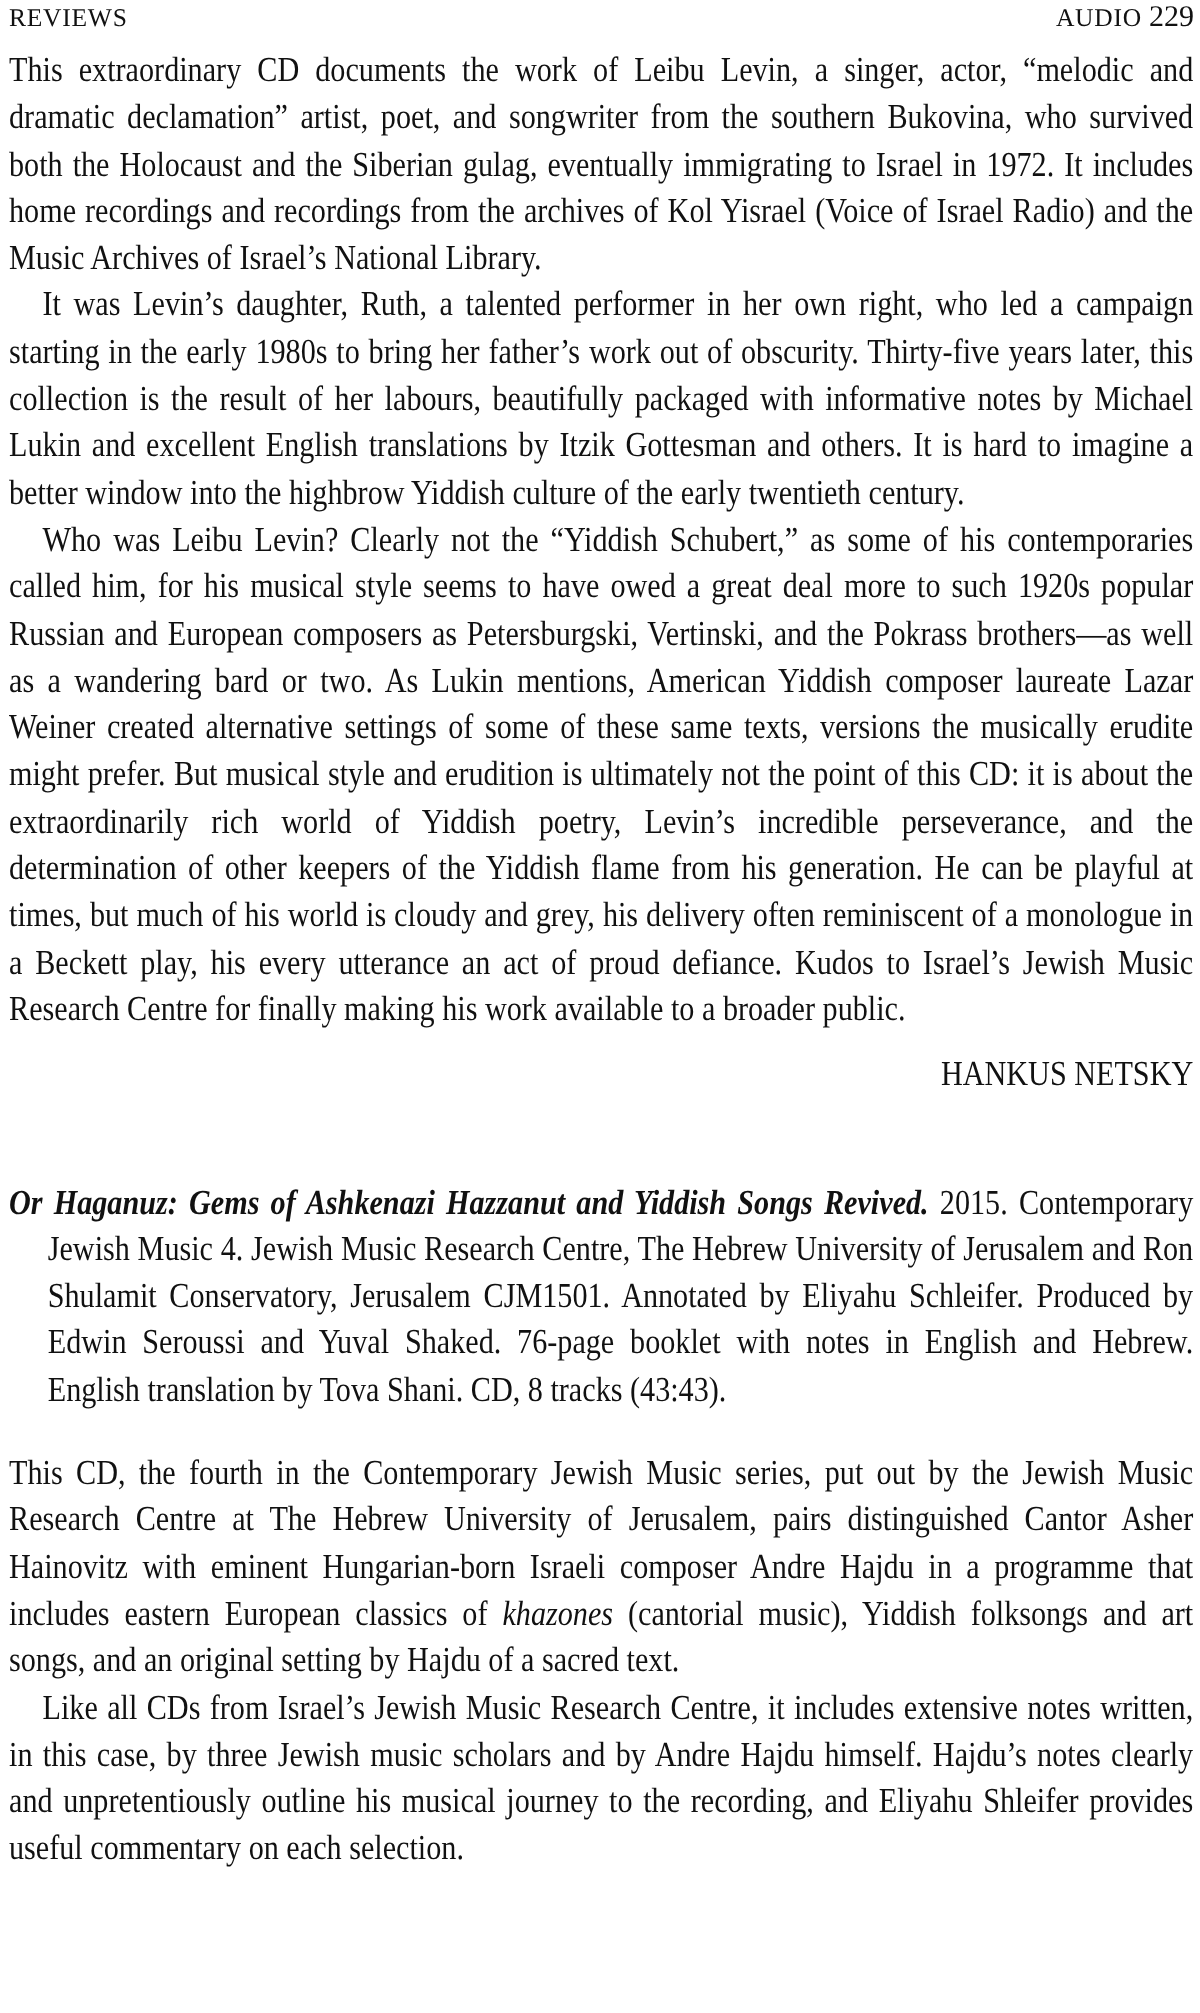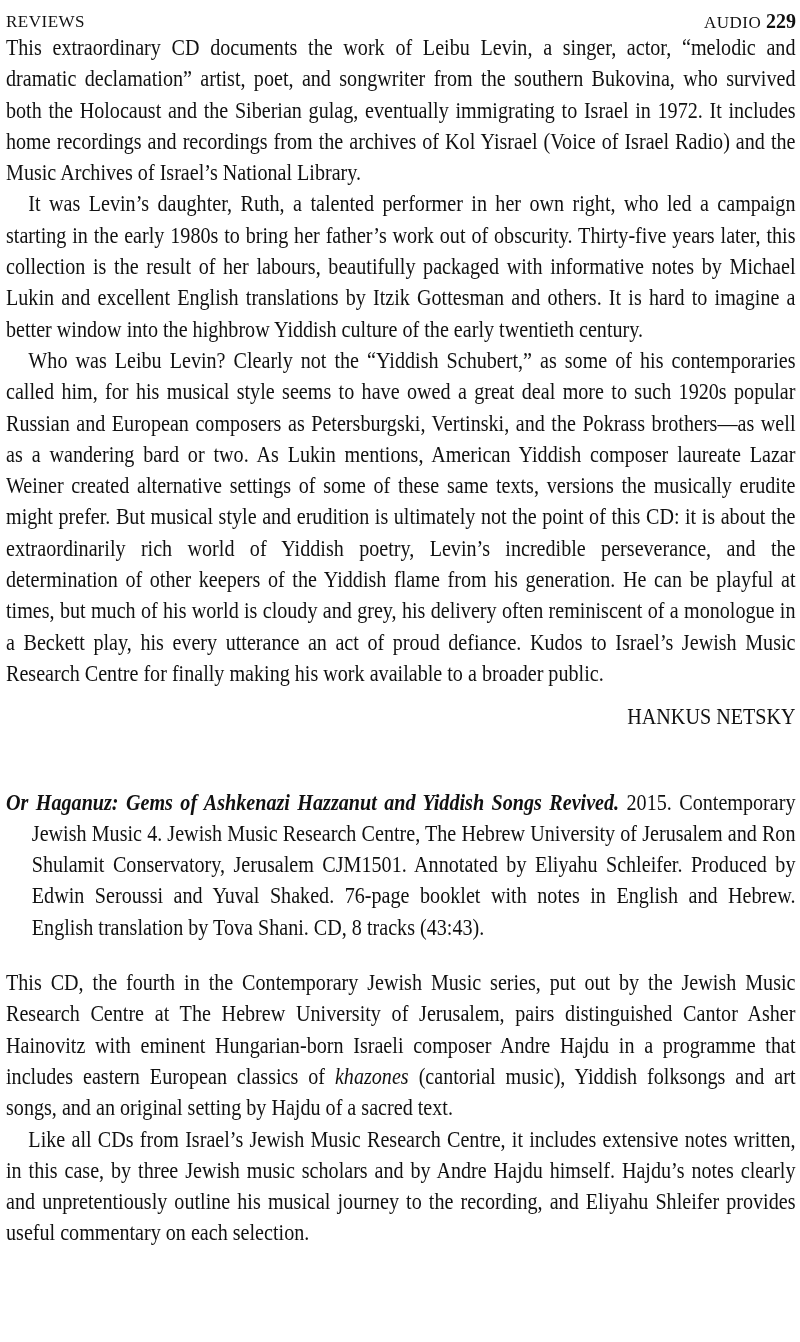--- a/index.html
+++ b/index.html
@@ -3,27 +3,27 @@
 <meta charset="utf-8">
 <style>
   html, body { margin: 0; padding: 0; background: #ffffff; }
   body {
     width: 800px; height: 1342px; overflow: hidden; position: relative;
     font-family: "Liberation Serif", "DejaVu Serif", serif;
     color: #111111;
   }
   .page { position: absolute; left: 6px; top: 0; width: 790px; }
   .running-head {
-    position: absolute; top: 10px; left: 0; width: 790px; height: 24px;
+    position: absolute; top: 0; left: 0; width: 790px; height: 24px;
     font-size: 17px; letter-spacing: 0.5px;
   }
   .rh-left { position: absolute; left: 0; top: 2px; }
   .rh-right { position: absolute; right: 0; top: 0; }
   .rh-section { font-size: 17px; letter-spacing: 0.5px; }
-  .rh-page { font-weight: bold; font-size: 20px; letter-spacing: 0; }
+  .rh-page { font-weight: normal; font-size: 20px; letter-spacing: 0; }
   .body {
     position: absolute; top: 32px; left: 0; width: 790px;
     font-size: 23.4px; line-height: 31.3px; text-align: justify;
     transform: scaleX(0.86); transform-origin: left top;
     width: 918px;
   }
   .body p { margin: 0; text-indent: 0; }
   .body p.indent { text-indent: 26px; }
   .signature { text-align: right; margin-top: 12px !important; }
   .citation {

